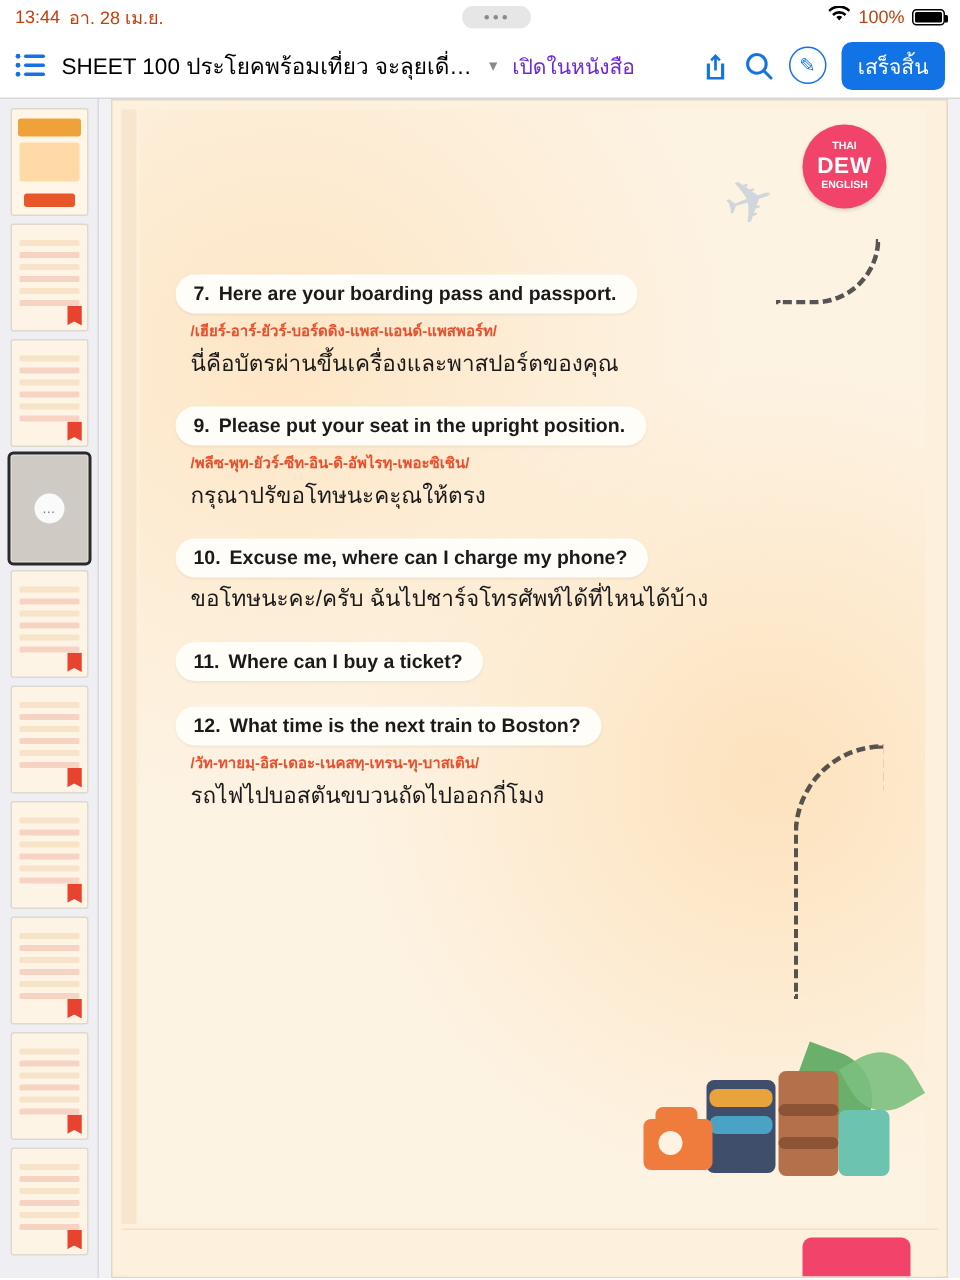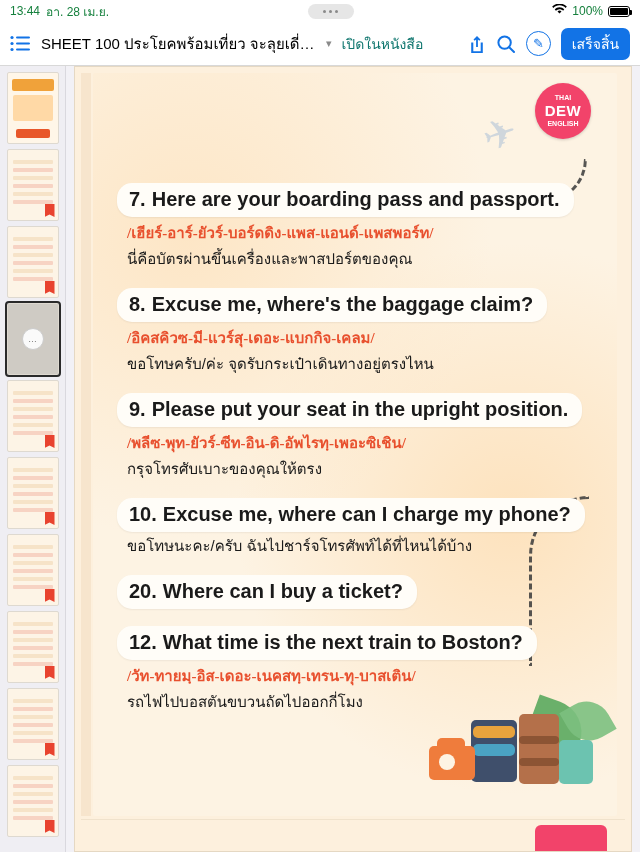--- a/index.html
+++ b/index.html
@@ -8,21 +8,21 @@
     font-family: "Liberation Sans", sans-serif;
     background: #ffffff;
     overflow: hidden;
   }
   
   .statusbar {
     height: 22px;
     display: flex;
     align-items: center;
     font-size: 12px;
-    color: #15803d;
+    color: #c2410c;
     padding: 0 10px;
     background: #ffffff;
   }
   .sb-left { display: flex; align-items: center; gap: 6px; }
   .sb-center { flex: 1; display: flex; justify-content: center; align-items: center; }
   .sb-dots {
     background: #e6e6e6;
     border-radius: 9px;
     width: 46px; height: 15px;
     display: flex; align-items: center; justify-content: center;
@@ -54,21 +54,21 @@
   .tb-icon { color: #1273e6; cursor: pointer; display: flex; align-items: center; }
   .doc-title {
     font-size: 15px;
     color: #000;
     white-space: nowrap;
     overflow: hidden;
     text-overflow: ellipsis;
     max-width: 275px;
   }
   .chev { color: #8a8a8a; font-size: 11px; }
-  .open-book { font-size: 14px; color: #0f766e; white-space: nowrap; cursor: pointer; }
+  .open-book { font-size: 14px; color: #6d28d9; white-space: nowrap; cursor: pointer; }
   .spacer { flex: 1; }
   .done-btn {
     background: #1273e6;
     color: #fff;
     font-size: 14px;
     border-radius: 7px;
     padding: 5px 11px;
     cursor: pointer;
     white-space: nowrap;
   }
@@ -210,33 +210,32 @@
     top: 110px; left: 16px; right: 16px;
     display: flex; flex-direction: column;
     gap: 17px;
   }
   .item { padding-left: 8px; }
   .en-pill {
     display: inline-block;
     background: #fffdf8;
     border-radius: 15px;
     padding: 5px 14px 6px 12px;
-    font-size: 20px;
+    font-size: 13px;
     font-weight: bold;
     color: #1a1a1a;
     box-shadow: 0 1px 2px rgba(0,0,0,.06);
     white-space: nowrap;
   }
   .en-pill .num { margin-right: 6px; }
   .phon {
     color: #e8502e;
-    font-size: 15px;
+    font-size: 10px;
     font-weight: bold;
     margin: 4px 0 0 10px;
-    font-family: Liberation Serif, serif;
   }
   .thai {
     color: #1a1a1a;
     font-size: 15px;
     margin: 2px 0 0 10px;
   }
 </style>
 </head>
 <body>
 
@@ -413,46 +412,39 @@
         <div class="items">
 
           <div class="item">
             <div class="en-pill">
               <span class="num">7.</span><span>Here are your boarding pass and passport.</span>
             </div>
             <div class="phon">/เฮียร์-อาร์-ยัวร์-บอร์ดดิง-แพส-แอนด์-แพสพอร์ท/</div>
             <div class="thai">นี่คือบัตรผ่านขึ้นเครื่องและพาสปอร์ตของคุณ</div>
           </div>
 
-          <div class="item">
-            <div class="en-pill">
-              <span class="num">8.</span><span>Excuse me, where's the baggage claim?</span>
-            </div>
-            <div class="phon">/อิคสคิวซ-มี-แวร์สุ-เดอะ-แบกกิจ-เคลม/</div>
-            <div class="thai">ขอโทษครับ/ค่ะ จุดรับกระเป๋าเดินทางอยู่ตรงไหน</div>
-          </div>
 
           <div class="item">
             <div class="en-pill">
               <span class="num">9.</span><span>Please put your seat in the upright position.</span>
             </div>
             <div class="phon">/พลีซ-พุท-ยัวร์-ซีท-อิน-ดิ-อัพไรทฺ-เพอะซิเชิน/</div>
-            <div class="thai">กรุจโทรศับเบาะของคุณให้ตรง</div>
+            <div class="thai">กรุณาปรัขอโทษนะคะุณให้ตรง</div>
           </div>
 
           <div class="item">
             <div class="en-pill">
               <span class="num">10.</span><span>Excuse me, where can I charge my phone?</span>
             </div>
             <div class="thai">ขอโทษนะคะ/ครับ ฉันไปชาร์จโทรศัพท์ได้ที่ไหนได้บ้าง</div>
           </div>
 
           <div class="item">
             <div class="en-pill">
-              <span class="num">20.</span><span>Where can I buy a ticket?</span>
+              <span class="num">11.</span><span>Where can I buy a ticket?</span>
             </div>
           </div>
 
           <div class="item">
             <div class="en-pill">
               <span class="num">12.</span><span>What time is the next train to Boston?</span>
             </div>
             <div class="phon">/วัท-ทายมฺ-อิส-เดอะ-เนคสทฺ-เทรน-ทุ-บาสเติน/</div>
             <div class="thai">รถไฟไปบอสตันขบวนถัดไปออกกี่โมง</div>
           </div>

